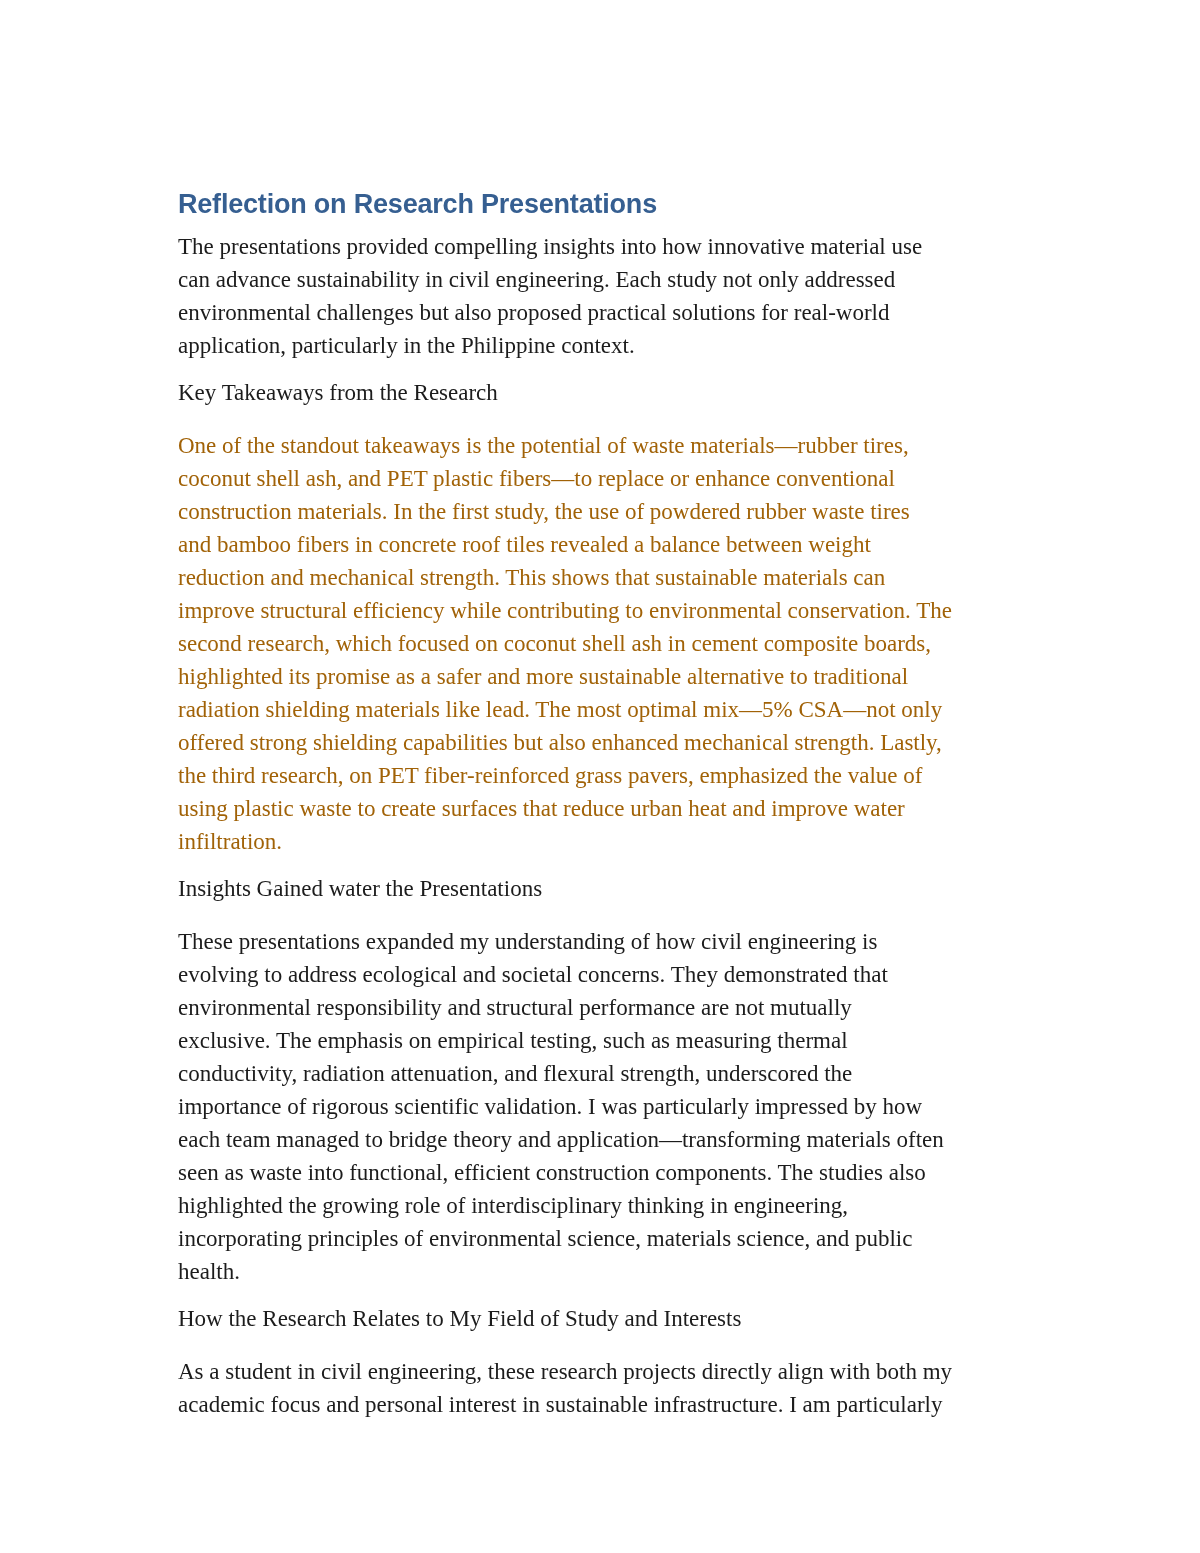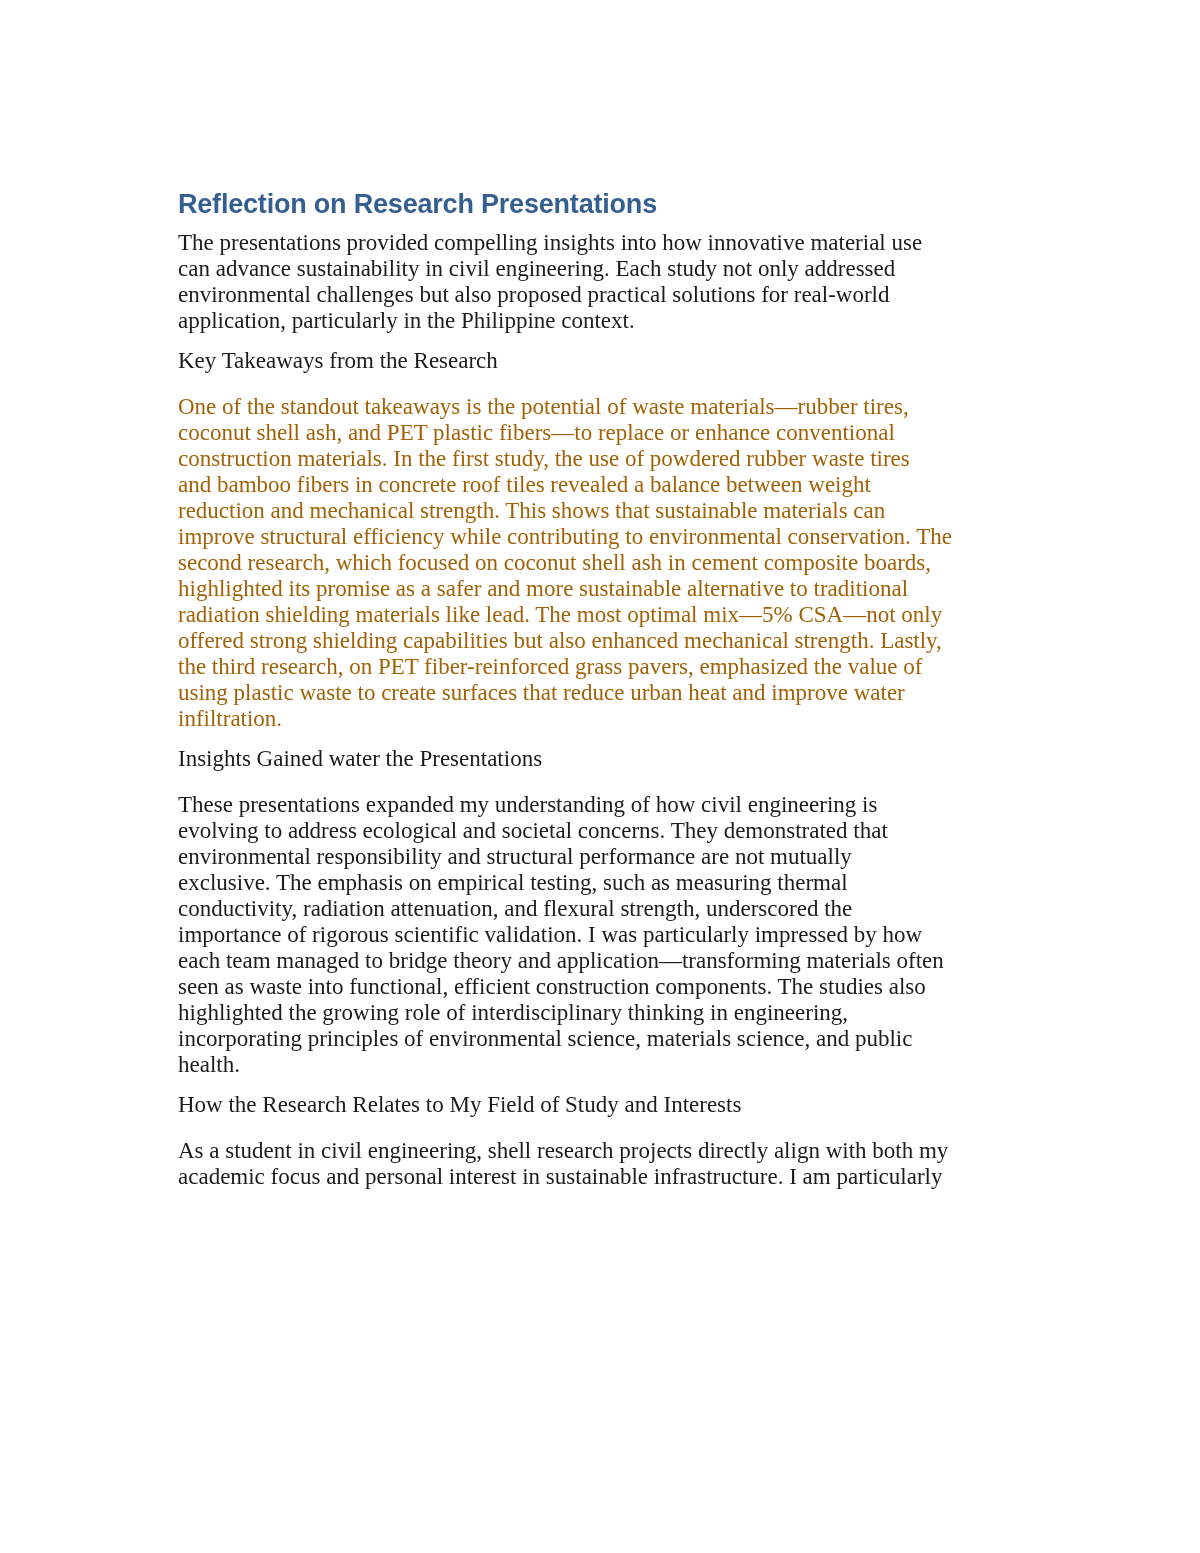--- a/index.html
+++ b/index.html
@@ -26,21 +26,21 @@
     font-weight: bold;
     font-size: 27px;
     line-height: 32px;
     letter-spacing: -0.2px;
     color: #365F91;
     margin: 0 0 10px 0;
   }
   .para {
     font-family: "Liberation Serif", serif;
     font-size: 23px;
-    line-height: 26px;
+    line-height: 33px;
     color: #1c1c1c;
     margin: 0 0 14px 0;
     white-space: pre-line; 
     letter-spacing: 0px;
   }
   .heading-line {
     margin: 0 0 20px 0;
   }
 </style>
 </head>
@@ -81,17 +81,17 @@
 conductivity, radiation attenuation, and flexural strength, underscored the
 importance of rigorous scientific validation. I was particularly impressed by how
 each team managed to bridge theory and application—transforming materials often
 seen as waste into functional, efficient construction components. The studies also
 highlighted the growing role of interdisciplinary thinking in engineering,
 incorporating principles of environmental science, materials science, and public
 health.</p>
 
     <p class="para heading-line" style="color: rgb(28, 28, 28);">How the Research Relates to My Field of Study and Interests</p>
 
-    <p class="para" style="color: rgb(28, 28, 28);">As a student in civil engineering, shell research projects directly align with both my
+    <p class="para" style="color: rgb(28, 28, 28);">As a student in civil engineering, these research projects directly align with both my
 academic focus and personal interest in sustainable infrastructure. I am particularly</p>
 
   </div>
 </div>
 
 </body></html>

